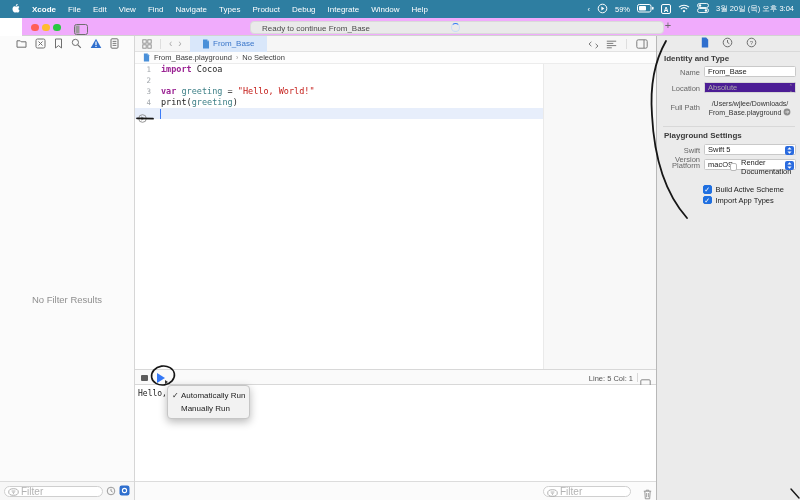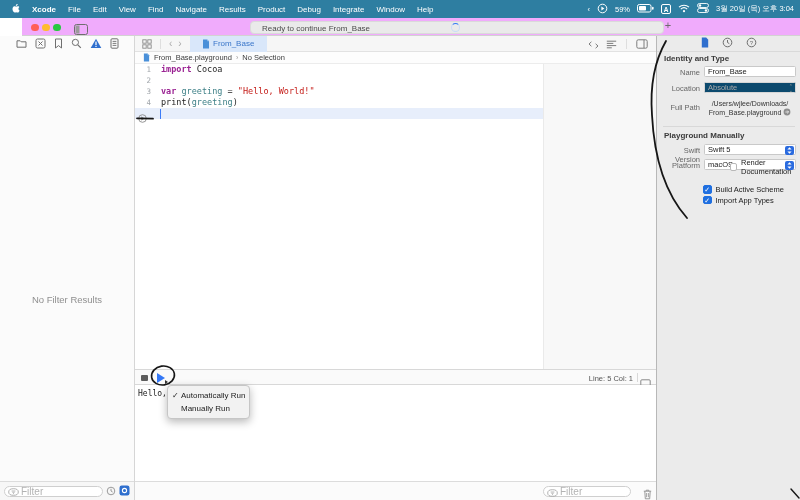--- a/index.html
+++ b/index.html
@@ -96,21 +96,21 @@
 
   
   .inspector { position:absolute; left:656px; top:36px; width:144px; height:464px; background:#ebebeb;
                border-left:1px solid #b8b8b8; font-size:7.5px; color:#333; }
   .insp-tabs { position:absolute; left:0; top:0; width:100%; height:16px; border-bottom:1px solid #d9d9d9;
                display:flex; align-items:center; justify-content:center; gap:13px; }
   .insp-header { position:absolute; left:7px; font-size:8px; font-weight:bold; color:#3a3a3a; }
   .insp-label { position:absolute; left:0; width:43px; text-align:right; color:#666; }
   .insp-field { position:absolute; left:47px; width:92px; height:11px; background:#fff; border:1px solid #c9c9c9;
                 border-radius:1.5px; font-size:7.5px; color:#222; display:flex; align-items:center; padding-left:3px; }
-  .insp-field.disabled { background:#0c4a6e; border-color:#d6d6d6; color:#ababab; }
+  .insp-field.disabled { background:#4c1d95; border-color:#d6d6d6; color:#ababab; }
   .stepper-blue { position:absolute; right:1px; top:0.5px; width:9px; height:9px; background:#2a6bdf; border-radius:2px; }
   .stepper-gray { position:absolute; right:2px; top:1px; color:#9a9a9a; font-size:5px; line-height:4px; }
   .fullpath-val { position:absolute; left:47px; width:92px; font-size:7px; color:#333; text-align:center; line-height:9px; }
   .insp-sep { position:absolute; left:6px; width:132px; height:1px; background:#d8d8d8; }
   .cb-row { position:absolute; left:46px; display:flex; align-items:center; gap:4px; height:10px; }
   .cb-box { width:8.5px; height:8.5px; border-radius:2px; border:1px solid #b8b8b8; background:#fff;
             display:flex; align-items:center; justify-content:center; color:#fff; font-size:7px; line-height:7px; }
   .cb-box.checked { background:#1f6fe0; border-color:#1f6fe0; }
   .cb-label { color:#222; }
 
@@ -128,21 +128,21 @@
         <path d="M5.6 2.1c.5-.6 1.3-1 2-.9.1.7-.2 1.4-.6 1.9-.5.6-1.2 1-1.9.9-.1-.7.1-1.4.5-1.9z M7.9 4.3c-1-.1-1.8.5-2.3.5-.5 0-1.2-.5-2-.5-1 0-2 .6-2.5 1.6C.1 7.9 1 10.4 2 11.6c.5.6 1 1.3 1.8 1.2.7 0 1-.4 1.8-.4s1.1.4 1.9.4 1.3-.6 1.8-1.3c.5-.8.8-1.5.8-1.6-.9-.4-1.5-1.3-1.5-2.4 0-1 .5-1.8 1.2-2.3-.6-.8-1.4-.9-1.9-.9z" fill="#fff" transform="scale(0.75)"></path>
       </svg>
     </span>
     <div class="menu-items" id="menu-items">
         <span class="menu-item bold">Xcode</span>
         <span class="menu-item">File</span>
         <span class="menu-item">Edit</span>
         <span class="menu-item">View</span>
         <span class="menu-item">Find</span>
         <span class="menu-item">Navigate</span>
-        <span class="menu-item">Results</span>
+        <span class="menu-item">Types</span>
         <span class="menu-item">Product</span>
         <span class="menu-item">Debug</span>
         <span class="menu-item">Integrate</span>
         <span class="menu-item">Window</span>
         <span class="menu-item">Help</span>
       </div>
     <div class="menu-right">
       <span class="txt">‹</span>
       <span>
         <svg width="11" height="11" viewBox="0 0 11 11">
@@ -426,21 +426,21 @@
     <div class="fullpath-val" style="top:63px;">
       <span>/Users/wjlee/Downloads/</span><br>
       <span>From_Base.playground</span>
       <svg width="8" height="8" viewBox="0 0 8 8" style="vertical-align:-1px;">
           <circle cx="4" cy="4" r="3.4" fill="#8e8e8e"></circle>
           <path d="M2.4 4 h3 M4.2 2.6 L5.6 4 4.2 5.4" fill="none" stroke="#ebebeb" stroke-width="0.9"></path>
         </svg>
     </div>
 
     <div class="insp-sep" style="top:90px;"></div>
-    <div class="insp-header" style="top:95px;">Playground Manually</div>
+    <div class="insp-header" style="top:95px;">Playground Settings</div>
 
     <div class="insp-label" style="top:110px;">Swift Version</div>
     <div class="insp-field" style="top:108px;">
       <span>Swift 5</span>
       <span class="stepper-blue">
         <svg width="9" height="9" viewBox="0 0 9 9">
             <path d="M4.5 1.2 L6.6 3.6 H2.4 Z" fill="#fff"></path>
             <path d="M4.5 7.8 L2.4 5.4 H6.6 Z" fill="#fff"></path>
           </svg>
       </span>

